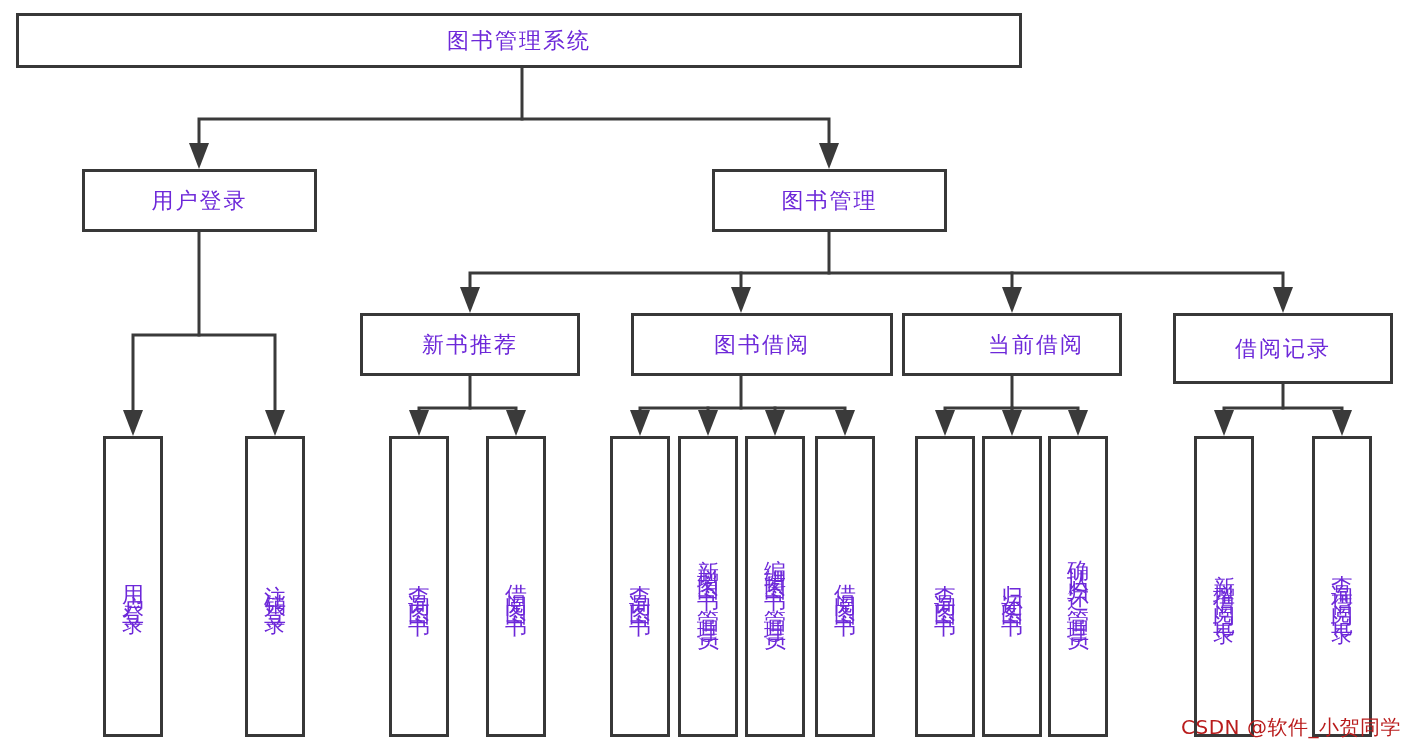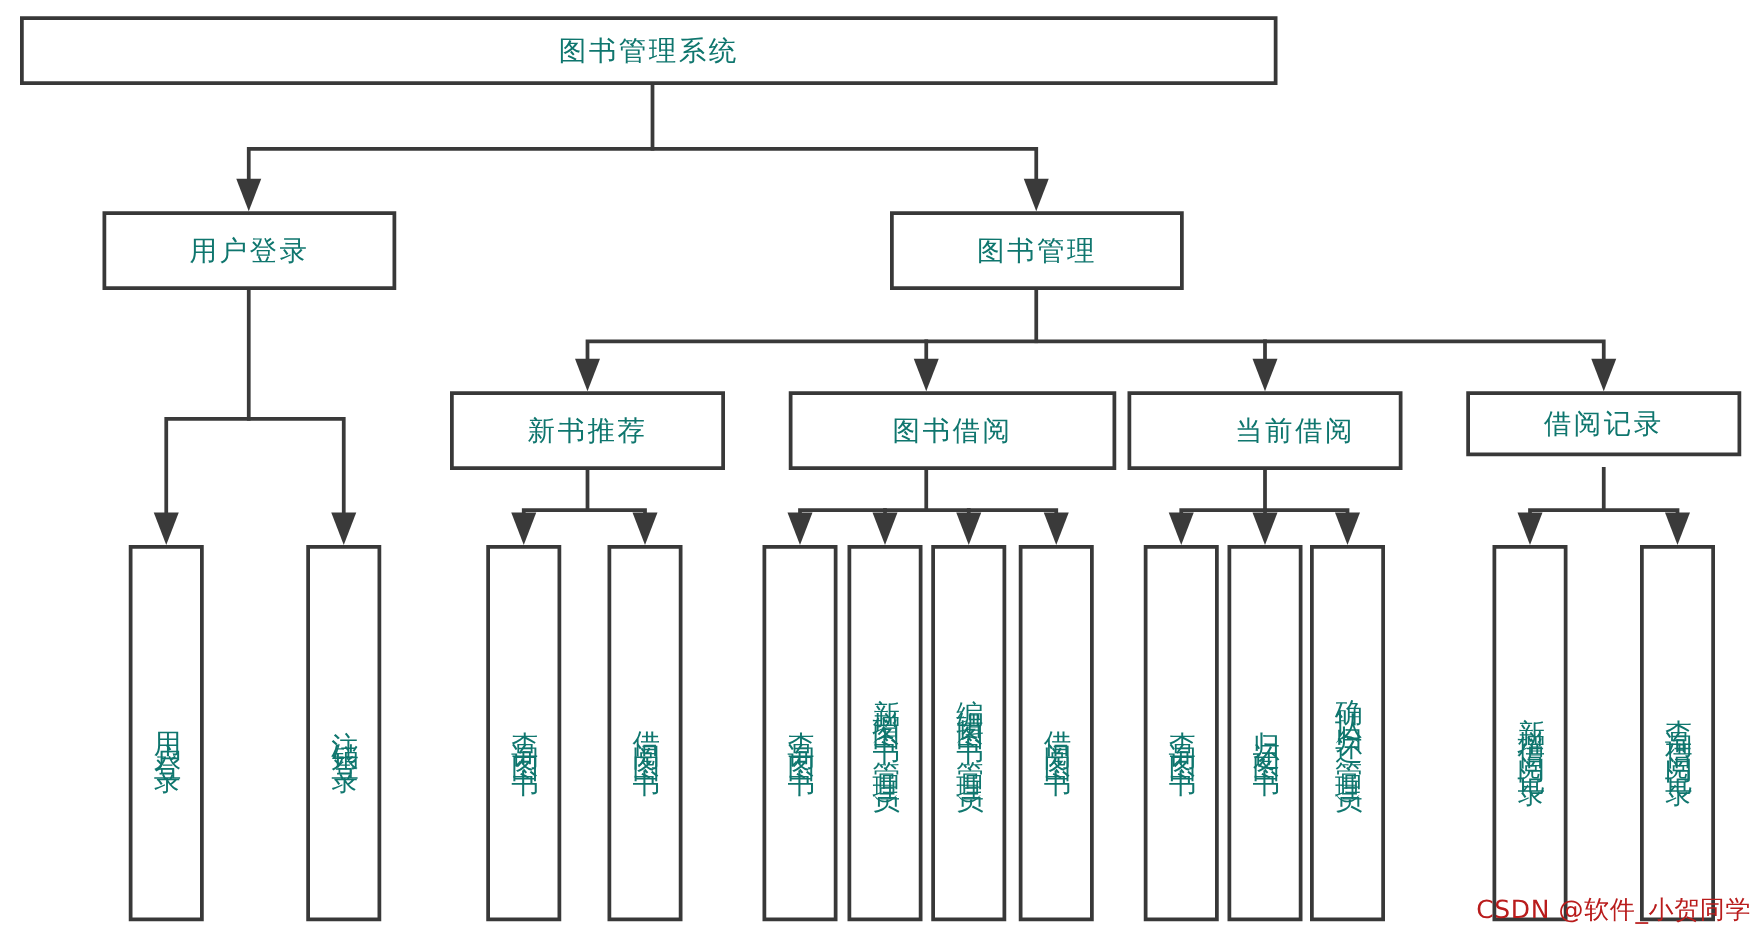--- a/index.html
+++ b/index.html
@@ -26,21 +26,21 @@
     z-index: 1;
   }
   .node {
     position: absolute;
     box-sizing: border-box;
     background: #ffffff;
     border: 3px solid #383838;
     display: flex;
     align-items: center;
     justify-content: center;
-    color: #0f766e;
+    color: #6d28d9;
     z-index: 2;
   }
   .node.h .label {
     font-size: 22px;
     letter-spacing: 2px;
     white-space: nowrap;
   }
   .node.v .label {
     writing-mode: vertical-rl;
     text-orientation: mixed;
@@ -122,21 +122,21 @@
 
   <div class="node h" style="left:360px; top:313px; width:220px; height:63px;">
     <span class="label">新书推荐</span>
   </div>
   <div class="node h" style="left:631px; top:313px; width:262px; height:63px;">
     <span class="label">图书借阅</span>
   </div>
   <div class="node h" style="left:902px; top:313px; width:220px; height:63px;padding-left:48px;">
     <span class="label">当前借阅</span>
   </div>
-  <div class="node h" style="left:1173px; top:313px; width:220px; height:52px;">
+  <div class="node h" style="left:1173px; top:313px; width:220px; height:71px;">
     <span class="label">借阅记录</span>
   </div>
 
   <div class="node v" style="left:103px; top:436px; width:60px; height:301px;">
     <span class="label">用户登录</span>
   </div>
   <div class="node v" style="left:245px; top:436px; width:60px; height:301px;">
     <span class="label">注销登录</span>
   </div>
 

